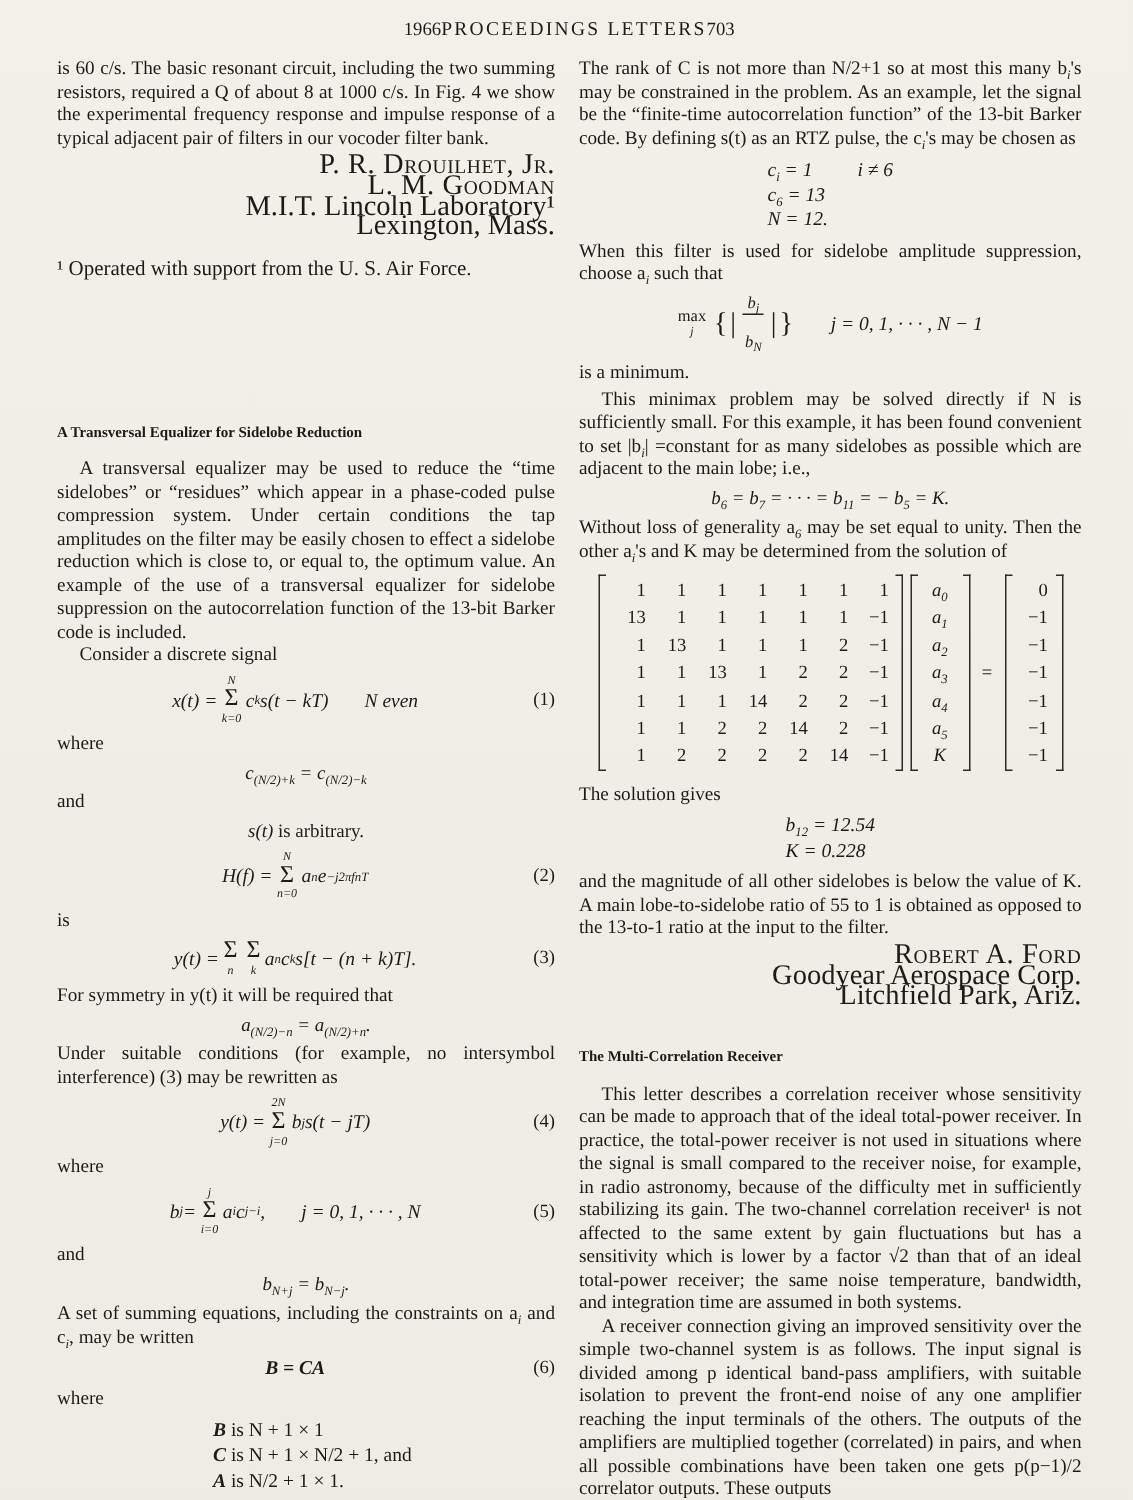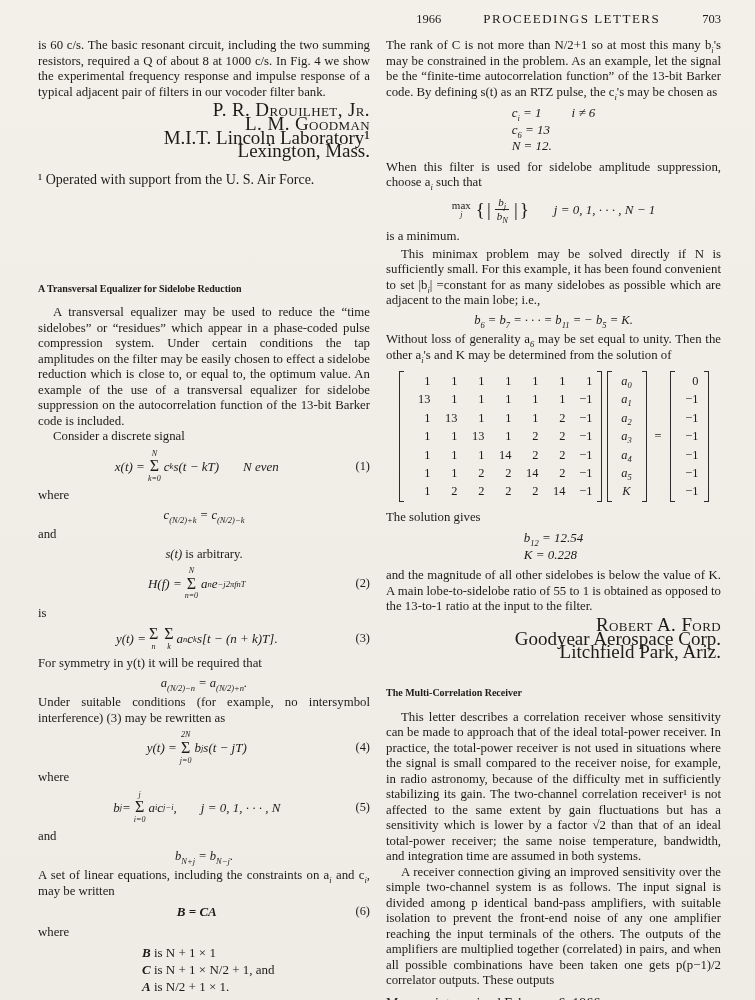--- a/index.html
+++ b/index.html
@@ -1,21 +1,21 @@
 <!DOCTYPE html>
 <html><head>
 <meta charset="utf-8">
 <style>
   html,body{margin:0;padding:0;}
   body{width:755px;height:1000px;overflow:hidden;background:#f1efe8;
        font-family:"Liberation Serif","DejaVu Serif",serif;color:#1d1b18;}
   .page{position:relative;width:755px;height:1000px;overflow:hidden;
         background:linear-gradient(180deg,#f2f0e9 0%,#efede6 55%,#eeece4 100%);}
   .page-header{position:absolute;top:11px;left:38px;right:34px;display:flex;
-        justify-content:flex-end;align-items:baseline;font-size:12.5px;gap:42px;}
+        justify-content:center;align-items:baseline;font-size:12.5px;}
   .journal{letter-spacing:1.5px;font-size:13px;}
   .col{position:absolute;top:38px;font-size:12.8px;line-height:15.5px;}
   .col-left{left:38px;width:332px;}
   .col-right{left:386px;width:335px;}
   p{margin:0;}
   .just{text-align:justify;}
   .indent{text-indent:15px;}
   .word{margin:2px 0;}
   .sig{text-align:right;font-size:19px;line-height:13.8px;margin:3px 0 0;}
   .sc{font-variant:small-caps;letter-spacing:.4px;}
@@ -40,21 +40,21 @@
   .dims{margin:4px 0 0 104px;line-height:17px;font-size:13px;}
   .dim-line .bi{font-weight:bold;}
   
   .vblock{width:fit-content;margin:5px auto;font-style:italic;font-size:13px;line-height:16.5px;}
   .csgap{margin-left:30px;}
   
   .maxstack{display:inline-flex;flex-direction:column;align-items:center;line-height:1;margin-right:4px;}
   .maxstack .mop{font-style:normal;font-size:11px;}
   .maxstack .lim{font-size:8px;}
   .bigsym{font-size:19px;font-style:normal;margin:0 1px;}
-  .frac{display:inline-flex;flex-direction:column;align-items:center;margin:0 2px;font-size:11px;line-height:1.25;}
+  .frac{display:inline-flex;flex-direction:column;align-items:center;margin:0 2px;font-size:11px;line-height:1.25;gap:12px;}
   .frac .ftop{border-bottom:.9px solid #222;padding:0 3px;}
   .frac .fbot{padding:0 3px;}
   
   .matrix-line{display:flex;justify-content:center;align-items:center;margin:8px 0;font-size:12.4px;}
   .bmat{display:flex;align-items:stretch;}
   .brk{width:4px;}
   .brk.l{border-left:1.2px solid #2b2b2b;border-top:1.2px solid #2b2b2b;border-bottom:1.2px solid #2b2b2b;}
   .brk.r{border-right:1.2px solid #2b2b2b;border-top:1.2px solid #2b2b2b;border-bottom:1.2px solid #2b2b2b;}
   .mgrid{display:block;padding:1px 2px;}
   .mrow{display:flex;}
@@ -198,21 +198,21 @@
           <span>,</span>
         <span class="cond">j = 0, 1, · · · , N</span>
       </span>
       <span class="eqnum">(5)</span>
     </div>
 
     <p class="word">and</p>
 
     <div class="center-line"><span>b</span><sub>N+j</sub><span> = b</span><sub>N−j</sub><span>.</span></div>
 
-    <p class="just"><span>A set of linear equations, including the constraints on a</span><sub>i</sub><span> and c</span><sub>i</sub><span>, may be written</span></p>
+    <p class="just"><span>A set of summing equations, including the constraints on a</span><sub>i</sub><span> and c</span><sub>i</sub><span>, may be written</span></p>
 
     <div class="eqrow">
       <span class="eqbody">
           <span class="bold-math">B = CA</span>
         </span>
       <span class="eqnum">(6)</span>
     </div>
 
     <p class="word">where</p>
 

